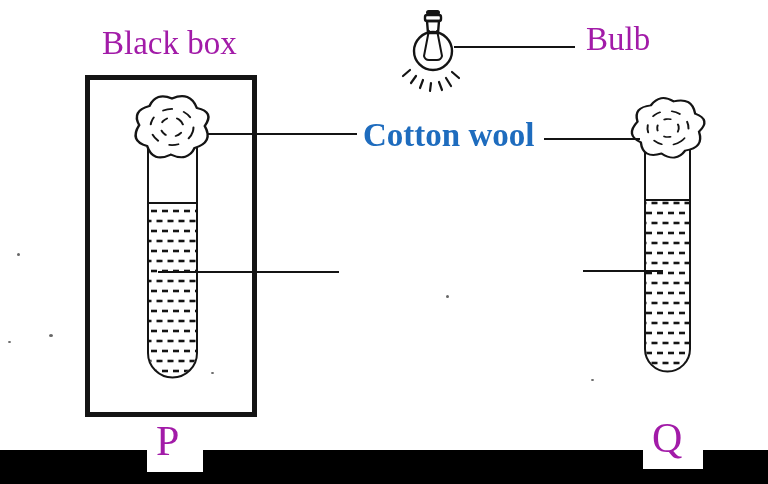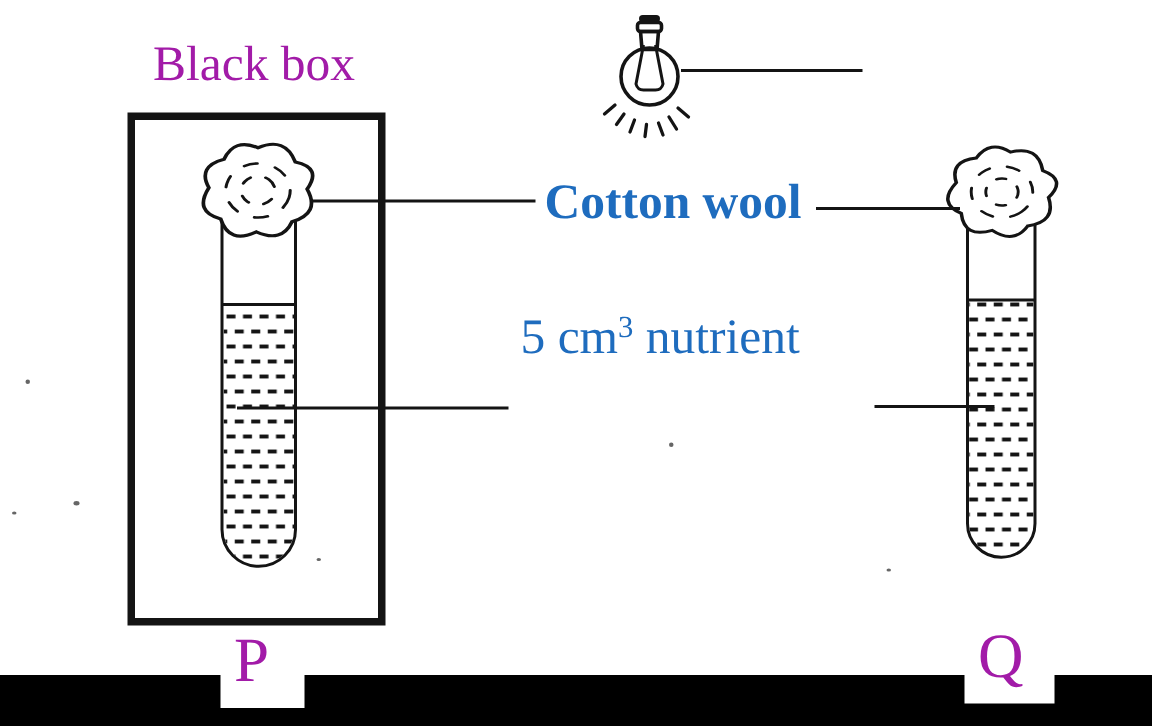--- a/index.html
+++ b/index.html
@@ -114,23 +114,23 @@
     <path class="ray" d="M12,62 L5,68 M18,68 L13,75 M25,72 L22,80 M33,75 L32,83 M41,74 L44,82 M48,70 L53,78 M54,64 L61,70"></path>
   </svg>
 
   <div class="abs pline" style="left:454px;top:46px;width:121px;"></div>
   <div class="abs pline" style="left:207px;top:133px;width:150px;"></div>
   <div class="abs pline" style="left:544px;top:138px;width:96px;"></div>
   <div class="abs pline" style="left:158px;top:271px;width:181px;"></div>
   <div class="abs pline" style="left:583px;top:270px;width:80px;"></div>
 
   <div class="abs lbl lbl-main purple" style="left:102px;top:27px;">Black box</div>
+  <div class="abs lbl lbl-main purple" style="left:586px;top:23px;">Bulb</div>
   <div class="abs lbl lbl-main blue" style="left:363px;top:119px;">Cotton wool</div>
   <div class="abs broth-label">
-      <div><span>5 cm</span><sup>3</sup><span> nutrient</span></div>
     </div>
 
   <div class="abs bottom-bar"></div>
   <div class="abs notch notch-p"></div>
   <div class="abs notch notch-q"></div>
   <div class="abs lbl lbl-tube purple" style="left:156px;top:420px;">P</div>
   <div class="abs lbl lbl-tube purple" style="left:652px;top:417px;">Q</div>
 
   <div class="abs speck" style="left:17px;top:253px;width:3px;height:3px;"></div>
   <div class="abs speck" style="left:49px;top:334px;width:4px;height:3px;"></div>

